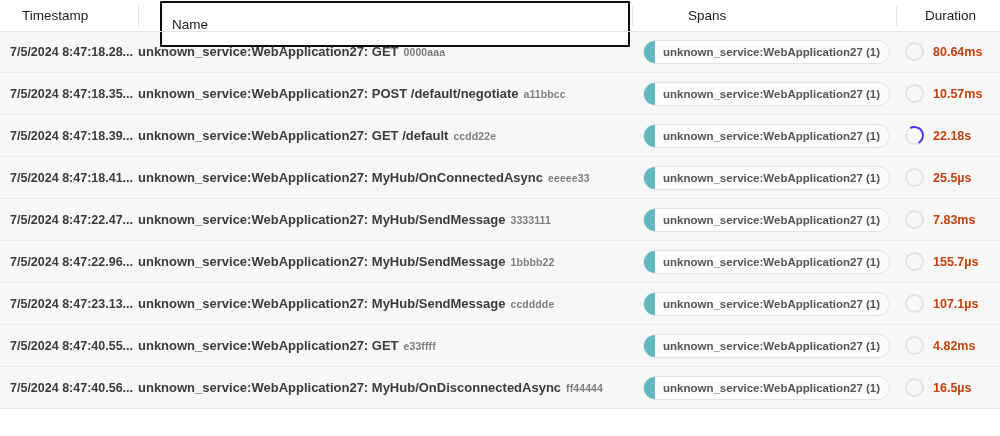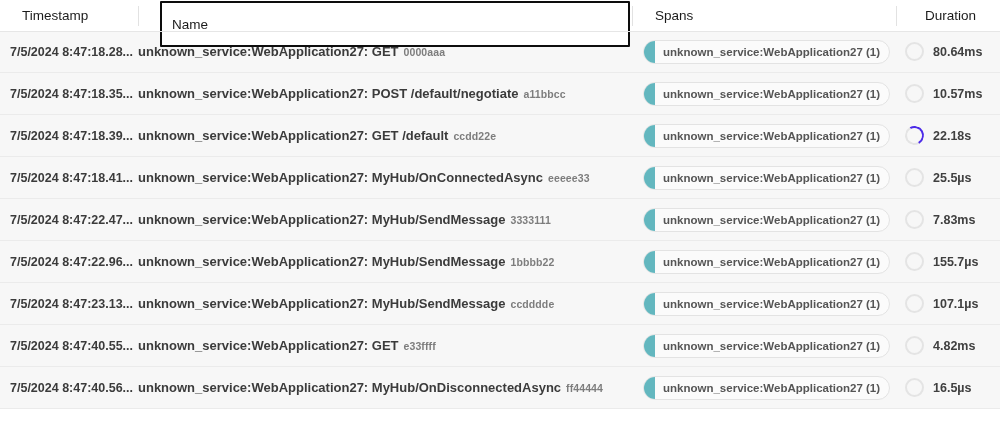--- a/index.html
+++ b/index.html
@@ -43,21 +43,21 @@
   .hdr-name {
     left: 148px;
     width: 470px;
     height: 46px;
     top: 1px;
     border: 2px solid #0d0d0d;
     background: #ffffff;
     padding-left: 10px;
     border-radius: 1px;
   }
-  .hdr-spans { left: 643px; }
+  .hdr-spans { left: 676px; }
   .hdr-duration { left: 913px; }
 
   .hdr-divider {
     position: absolute;
     top: 6px;
     width: 1px;
     height: 20px;
     background: #e2e2e2;
   }
   .div-1 { left: 138px; }
@@ -167,21 +167,21 @@
     box-sizing: border-box;
   }
   .dur-ring.active {
     border-color: #e4e4e4;
     border-top-color: #4b2ae8;
     border-right-color: #5b3df0;
     transform: rotate(15deg);
   }
   .dur-text {
     font-size: 12.5px;
-    color: #404040;
+    color: #c2410c;
   }
 </style>
 </head>
 <body>
 
 <div id="app">
 
   <div class="rows-viewport">
     <div class="rows-inner" id="rows-inner">
         <div class="row">

